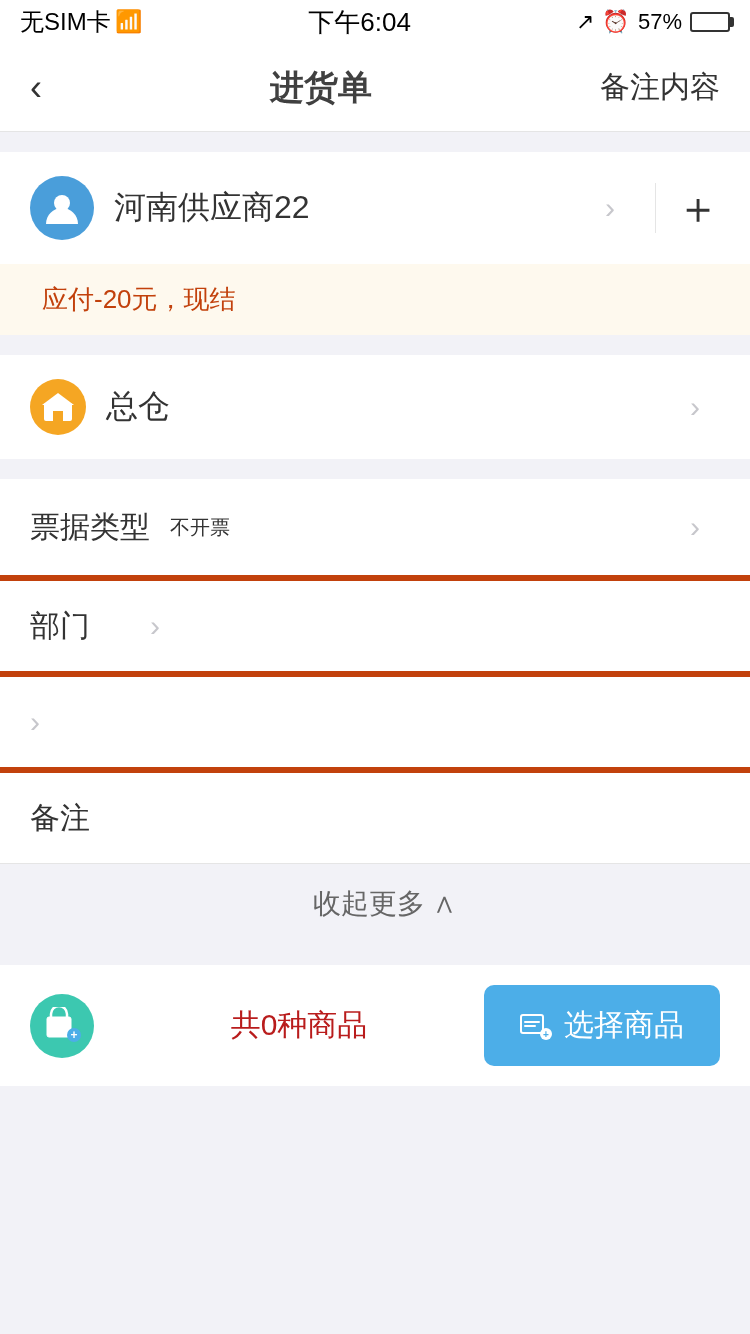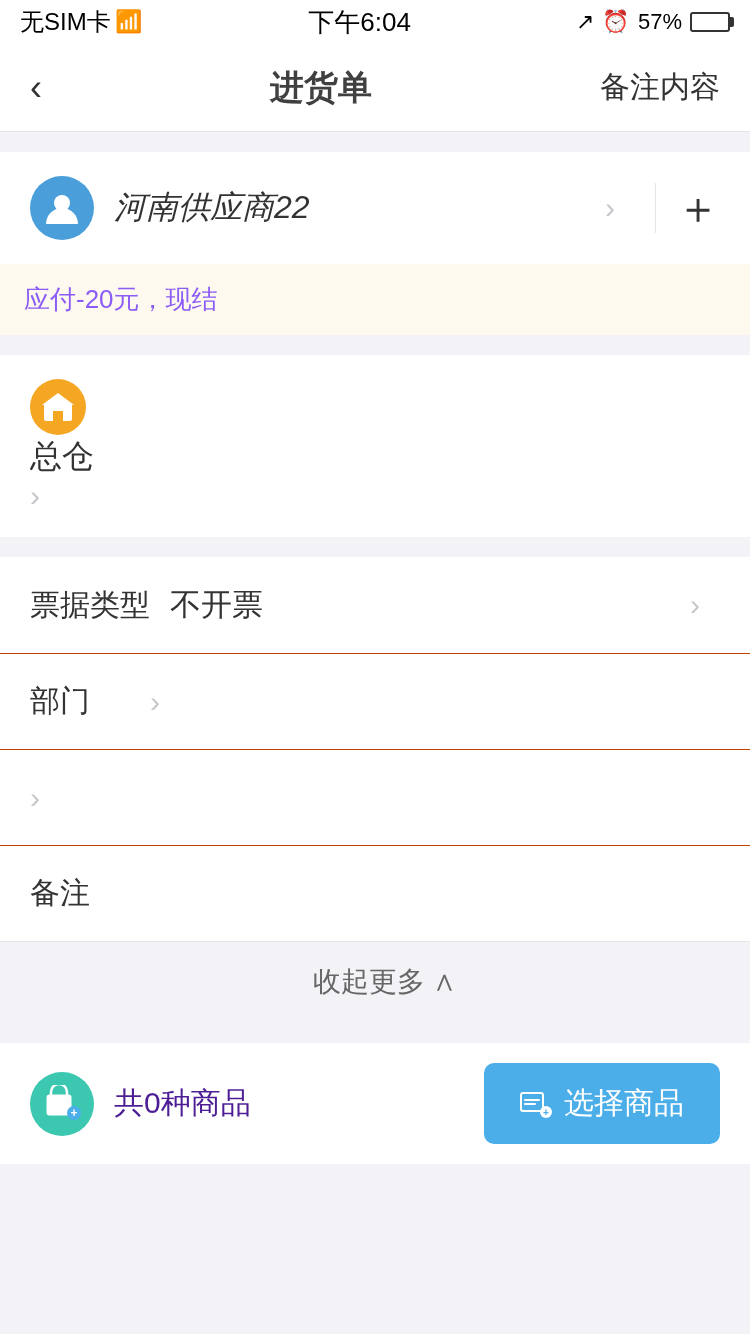--- a/index.html
+++ b/index.html
@@ -117,21 +117,20 @@
       flex-shrink: 0;
     }
     .supplier-avatar svg {
       width: 40px;
       height: 40px;
     }
     .supplier-name {
       flex: 1;
       font-size: 32px;
       color: #333;
-      font-style: italic;
     }
     .chevron {
       color: #c7c7cc;
       font-size: 30px;
       margin-right: 20px;
     }
     .add-btn {
       font-size: 44px;
       color: #333;
       line-height: 1;
@@ -140,31 +139,31 @@
     .divider-v {
       width: 1px;
       height: 50px;
       background: #e5e5e5;
       margin: 0 20px;
     }
 
     
     .notice-banner {
       background: #fef9ee;
-      padding: 18px 24px;
+      padding: 18px 42px;
       font-size: 26px;
-      color: #8b5cf6;
+      color: #c2410c;
     }
 
     
     .warehouse-row {
       display: flex;
+      align-items: center;
       padding: 24px 30px;
       background: #fff;
-      flex-direction: column;
     }
     .warehouse-icon {
       width: 56px;
       height: 56px;
       border-radius: 50%;
       background: #f5a623;
       display: flex;
       align-items: center;
       justify-content: center;
       margin-right: 20px;
@@ -176,31 +175,31 @@
       color: #333;
     }
 
     
     .form-row {
       display: flex;
       align-items: center;
       padding: 0 30px;
       height: 96px;
       background: #fff;
-      border-top: 1px solid #c2410c;
+      border-top: 6px solid #c2410c;
     }
     .form-label {
       font-size: 30px;
       color: #333;
       width: 120px;
       flex-shrink: 0;
     }
     .form-value {
       flex: 1;
-      font-size: 31px;
+      font-size: 20px;
       color: #333;
       padding-left: 20px;
     }
     .form-placeholder {
       color: #c7c7cc;
     }
 
     
     .collapse-row {
       display: flex;
@@ -229,21 +228,22 @@
       border-radius: 50%;
       background: #3cc8b0;
       display: flex;
       align-items: center;
       justify-content: center;
       margin-right: 20px;
     }
     .product-count {
       flex: 1;
       font-size: 30px;
-      color: #4c1d95;
+      color: #b91c1c;
+      text-align: center;
     }
     .select-btn {
       background: #4caee8;
       color: #fff;
       font-size: 30px;
       padding: 20px 36px;
       border-radius: 10px;
       display: flex;
       align-items: center;
       gap: 12px;

